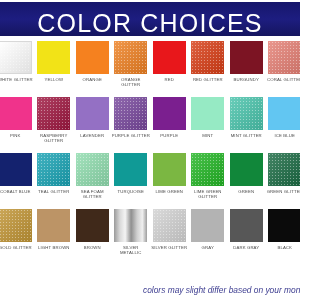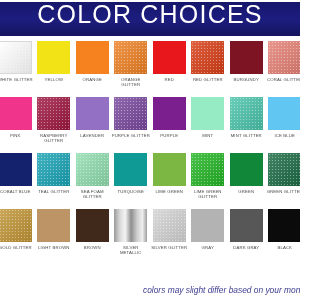--- a/index.html
+++ b/index.html
@@ -17,21 +17,21 @@
 
   .header-bar {
     position: absolute;
     left: 0;
     top: 2px;
     width: 300px;
     height: 34px;
     background: #191970;
     background: linear-gradient(to bottom, #16166b 0%, #1d1d80 50%, #15155f 100%);
     display: flex;
-    align-items: flex-start;
+    align-items: flex-end;
     justify-content: center;
     overflow: hidden;
   }
   .header-title {
     color: #ffffff;
     font-size: 25px;
     letter-spacing: 1.2px;
     font-weight: 400;
     line-height: 1;
     white-space: nowrap;

